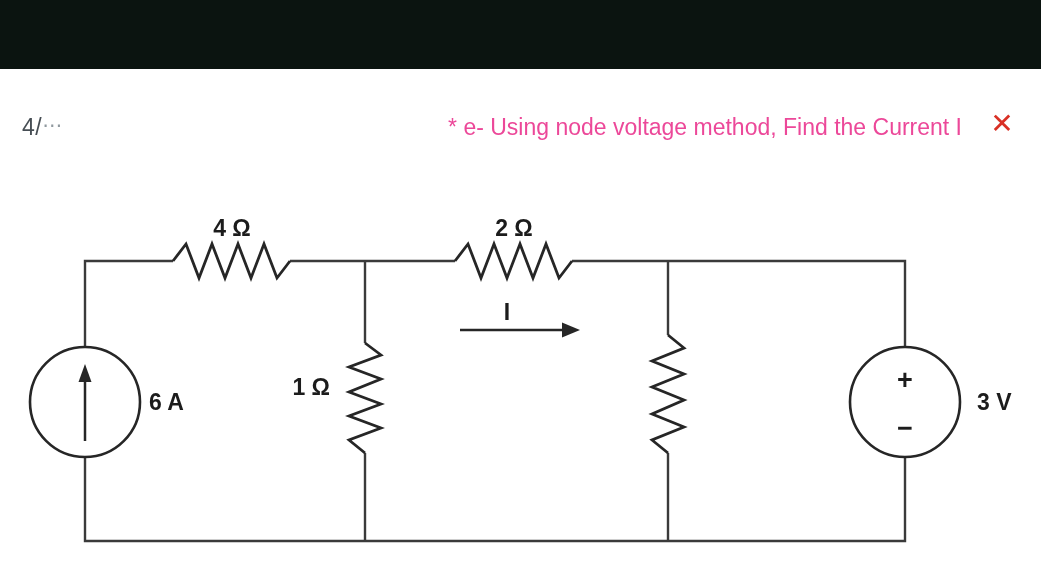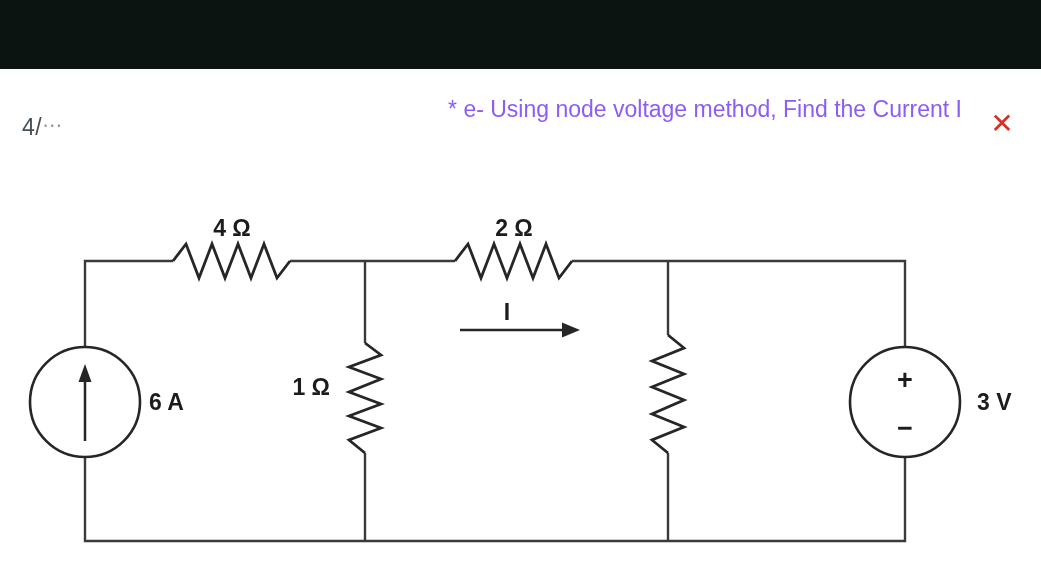--- a/index.html
+++ b/index.html
@@ -24,25 +24,25 @@
     letter-spacing: 0.5px;
   }
   .page-indicator .ellipsis {
     color: #90999f;
     font-size: 20px;
     vertical-align: 3px;
     letter-spacing: 1px;
   }
   .question-title {
     position: absolute;
-    top: 96px;
+    top: 114px;
     right: 79px;
     font-size: 23px;
     font-weight: 500;
-    color: #8b5cf6;
+    color: #ec4899;
     white-space: nowrap;
   }
   .close-btn {
     position: absolute;
     top: 107px;
     right: 22px;
     width: 34px; height: 34px;
     display: flex;
     align-items: center;
     justify-content: center;

